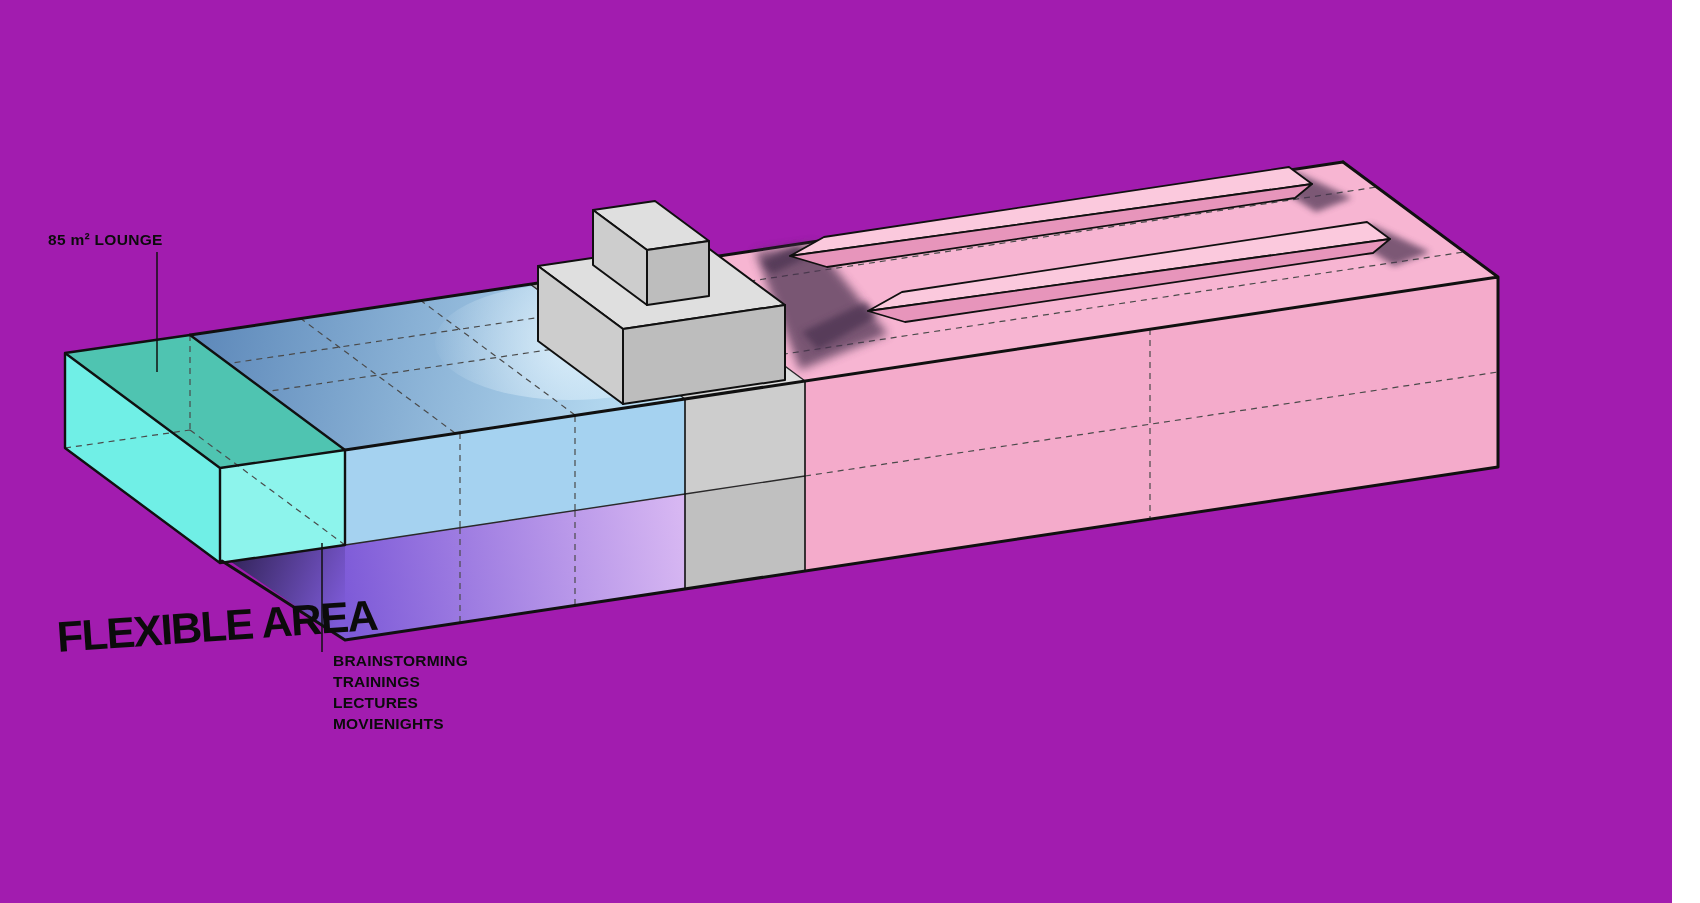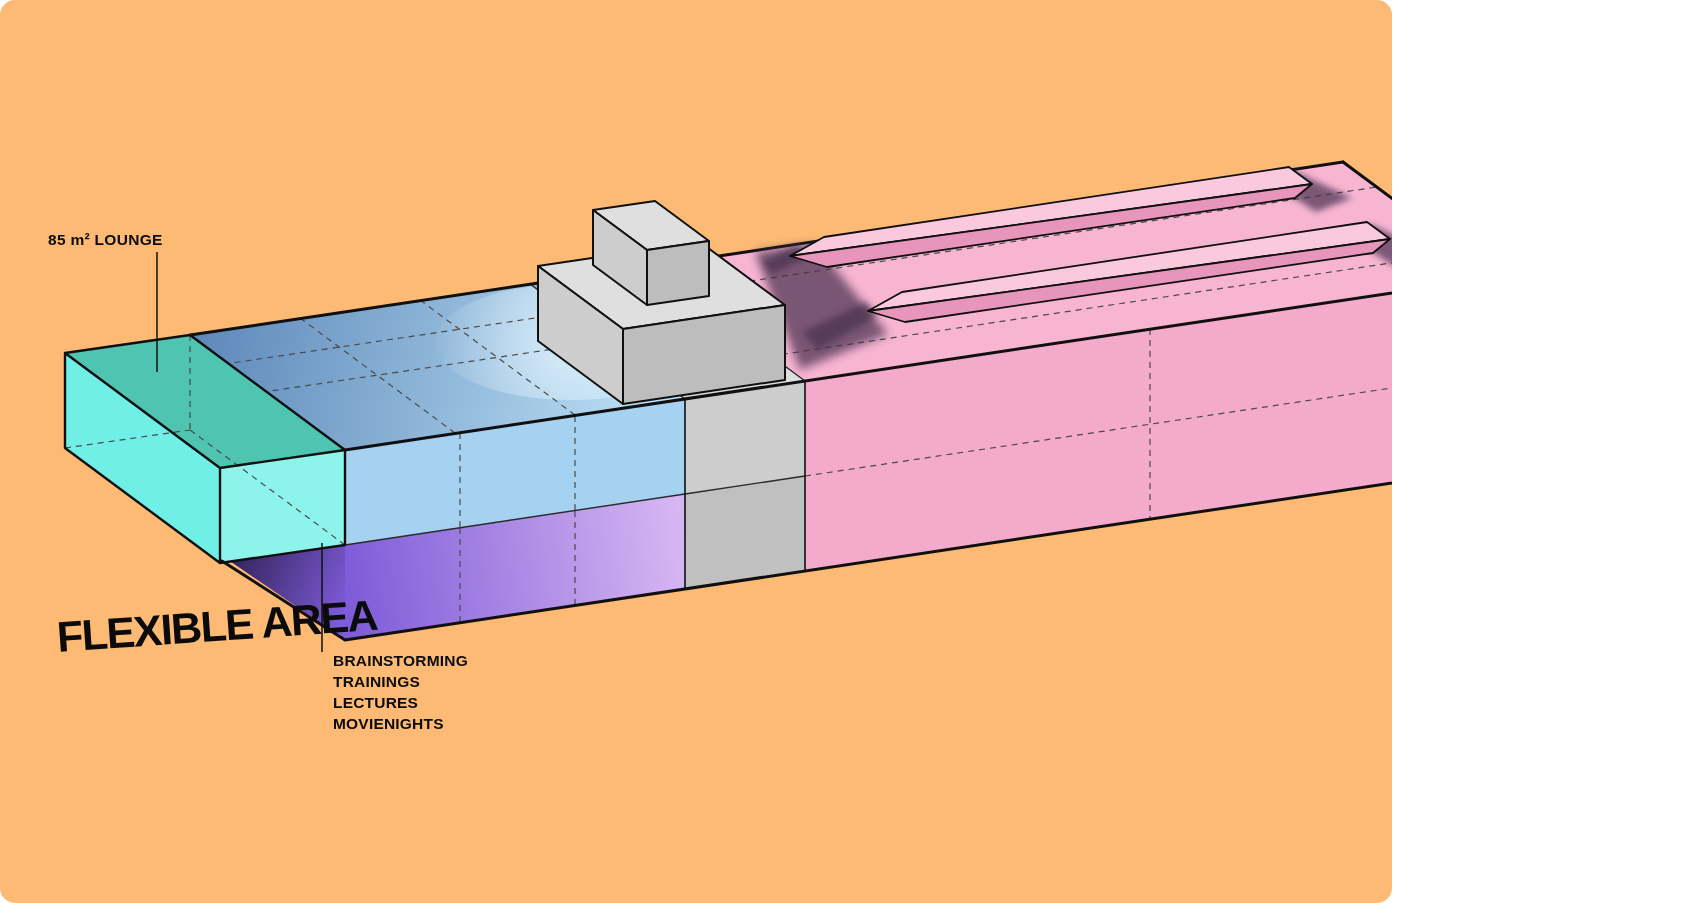--- a/index.html
+++ b/index.html
@@ -1,16 +1,16 @@
 <!DOCTYPE html>
 <html><head>
 <meta charset="utf-8">
 <style>
   html,body{margin:0;padding:0;background:#ffffff;}
-  .canvas{position:relative;width:1392px;height:903px;background:#fdba74;overflow:hidden;border-radius:15px;}
+  .canvas{position:relative;width:1672px;height:903px;background:#a21caf;overflow:hidden;}
   svg{display:block;}
   text{font-family:"Liberation Sans",sans-serif;fill:#0b0b0b;}
   .small-label{font-size:15.5px;font-weight:bold;letter-spacing:.3px;}
   .big-label{font-size:43px;font-weight:bold;letter-spacing:-1.5px;}
   .list-label{font-size:15.5px;font-weight:bold;letter-spacing:.2px;}
 </style>
 </head>
 <body>
 
 <div class="canvas">

